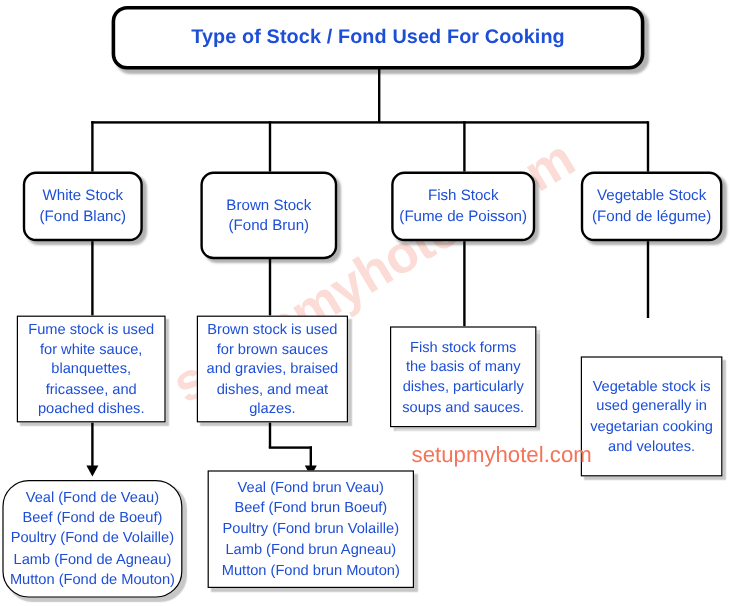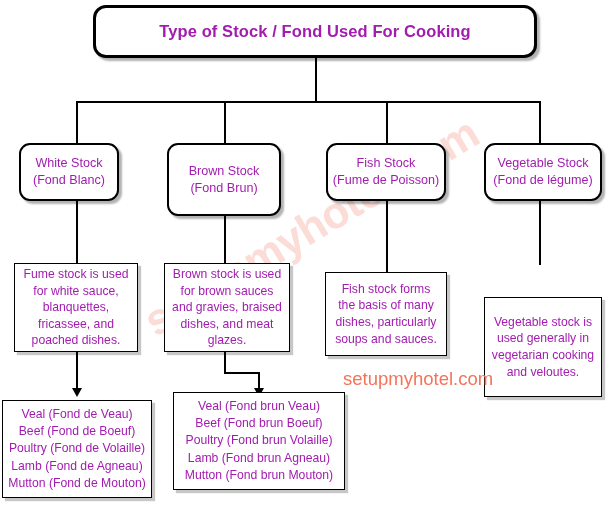--- a/index.html
+++ b/index.html
@@ -19,21 +19,21 @@
 
   
   .node {
     position: absolute;
     box-sizing: border-box;
     background: #ffffff;
     display: flex;
     align-items: center;
     justify-content: center;
     text-align: center;
-    color: #a21caf;
+    color: #1d4ed8;
     z-index: 3;
   }
 
   .node-title {
     border: 3px solid #000000;
     border-radius: 13px;
     font-weight: bold;
     font-size: 16.5px;
     letter-spacing: 0.1px;
     box-shadow: 3px 3px 2px rgba(0,0,0,0.30);
@@ -172,21 +172,21 @@
   </div>
 
   <div class="node node-desc" style="left:325px; top:272px; width:122px; height:84px;text-align:center;">
     <span class="node-inner">Fish stock forms the basis of many dishes, particularly soups and sauces.</span>
   </div>
 
   <div class="node node-desc" style="left:484px; top:265px; width:118px; height:100px;margin-top:32px;">
     <span class="node-inner">Vegetable stock is used generally in vegetarian cooking and veloutes.</span>
   </div>
 
-  <div class="node node-list" style="left:2px; top:400px; width:150px; height:98px;">
+  <div class="node node-list" style="left:2px; top:400px; width:150px; height:98px;border-radius:22px;">
     <span class="node-inner">Veal (Fond de Veau)
 Beef (Fond de Boeuf)
 Poultry (Fond de Volaille)
 Lamb (Fond de Agneau)
 Mutton (Fond de Mouton)</span>
   </div>
 
   <div class="node node-list" style="left:173px; top:392px; width:172px; height:98px;">
     <span class="node-inner">Veal (Fond brun Veau)
 Beef (Fond brun Boeuf)

